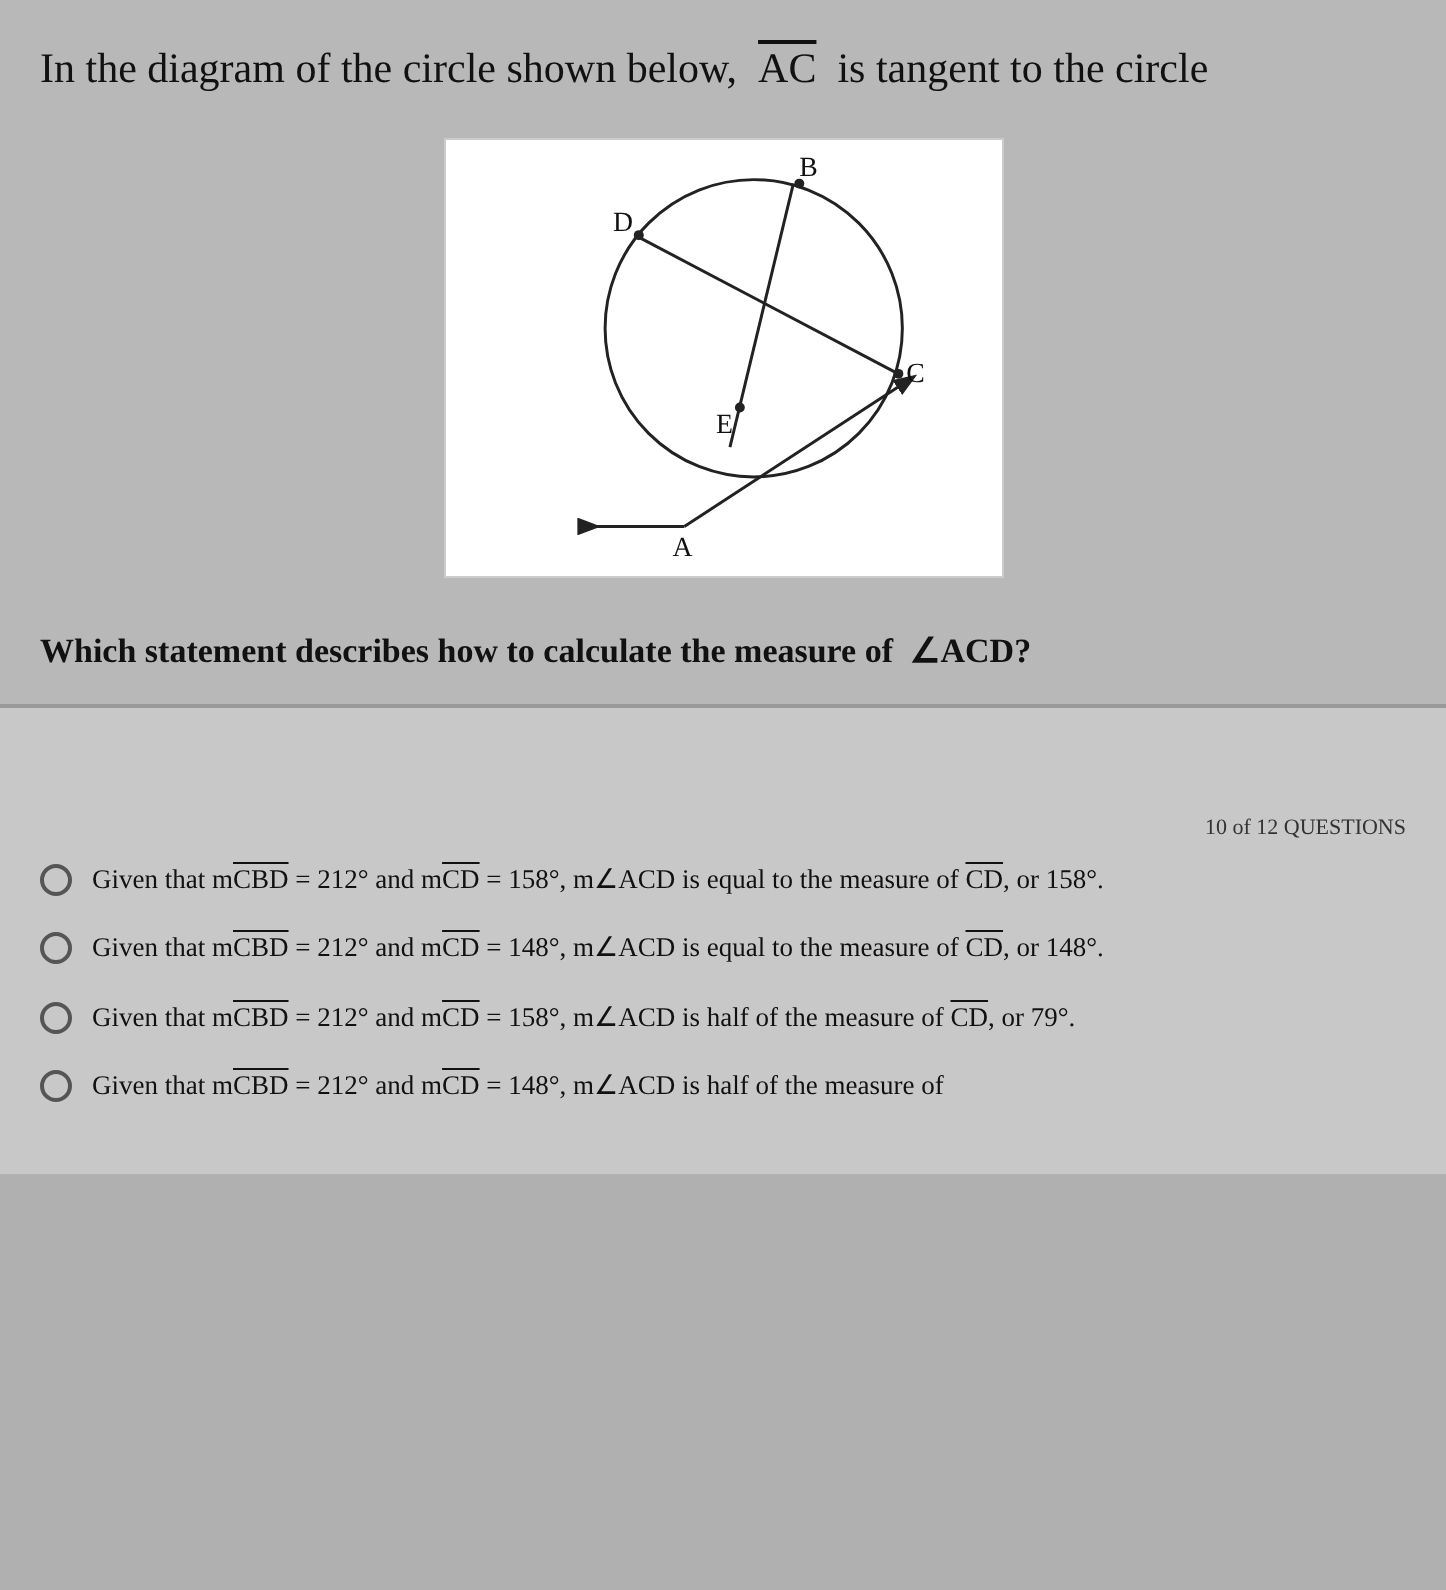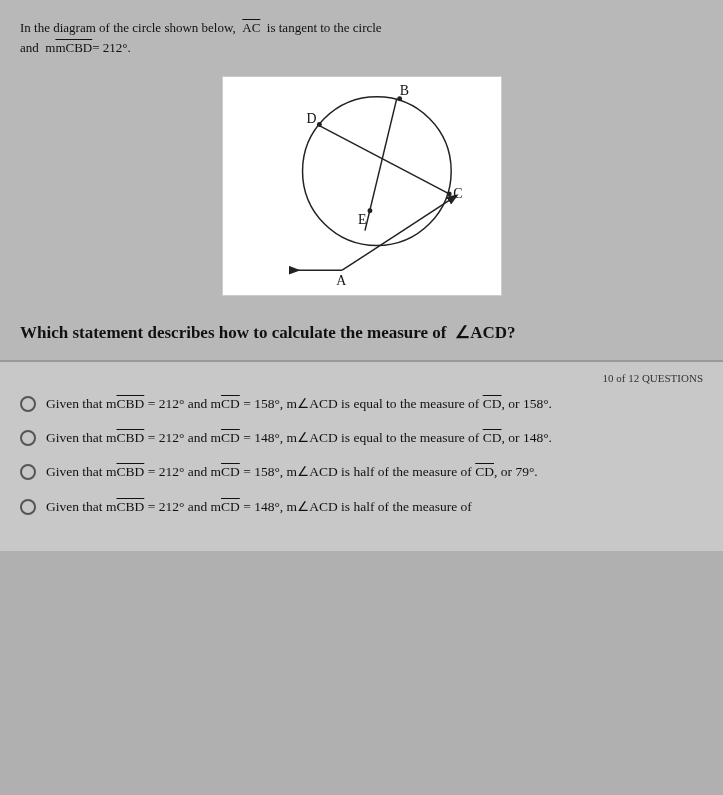--- a/index.html
+++ b/index.html
@@ -10,21 +10,21 @@
       font-family: Georgia, 'Times New Roman', serif;
       color: #111;
     }
 
     .top-section {
       background-color: #b8b8b8;
       padding: 18px 20px 14px 20px;
     }
 
     .problem-text {
-      font-size: 13px;
+      font-size: 21px;
       line-height: 1.55;
       color: #111;
     }
 
     .overline {
       text-decoration: overline;
       font-style: normal;
     }
 
     .diagram-container {
@@ -58,20 +58,21 @@
       background-color: #c8c8c8;
       padding: 10px 20px 20px 20px;
       border-top: 2px solid #999;
     }
 
     .question-counter {
       text-align: right;
       font-size: 11px;
       color: #333;
       margin-bottom: 10px;
+      margin-top: 44px;
     }
 
     .answer-option {
       display: flex;
       align-items: flex-start;
       margin-bottom: 14px;
       gap: 10px;
     }
 
     .radio-circle {
@@ -92,24 +93,20 @@
     }
   </style>
 </head>
 <body>
 
 <div class="top-section">
   <p class="problem-text">
     <span>In the diagram of the circle shown below,</span>
     &nbsp;<span class="overline">AC</span>&nbsp;
     <span>is tangent to the circle</span>
-  </p>
-  <p class="problem-text">
-    <span>and</span>
-    &nbsp;m<span class="overline">mCBD</span><span>= 212°.</span>
   </p>
 
   <div class="diagram-container">
     <div class="diagram-box">
       <svg class="diagram-svg" viewBox="0 0 280 220">
 
         <rect width="280" height="220" fill="white"></rect>
 
         <circle cx="155" cy="95" r="75" fill="none" stroke="#222" stroke-width="1.5"></circle>
 

